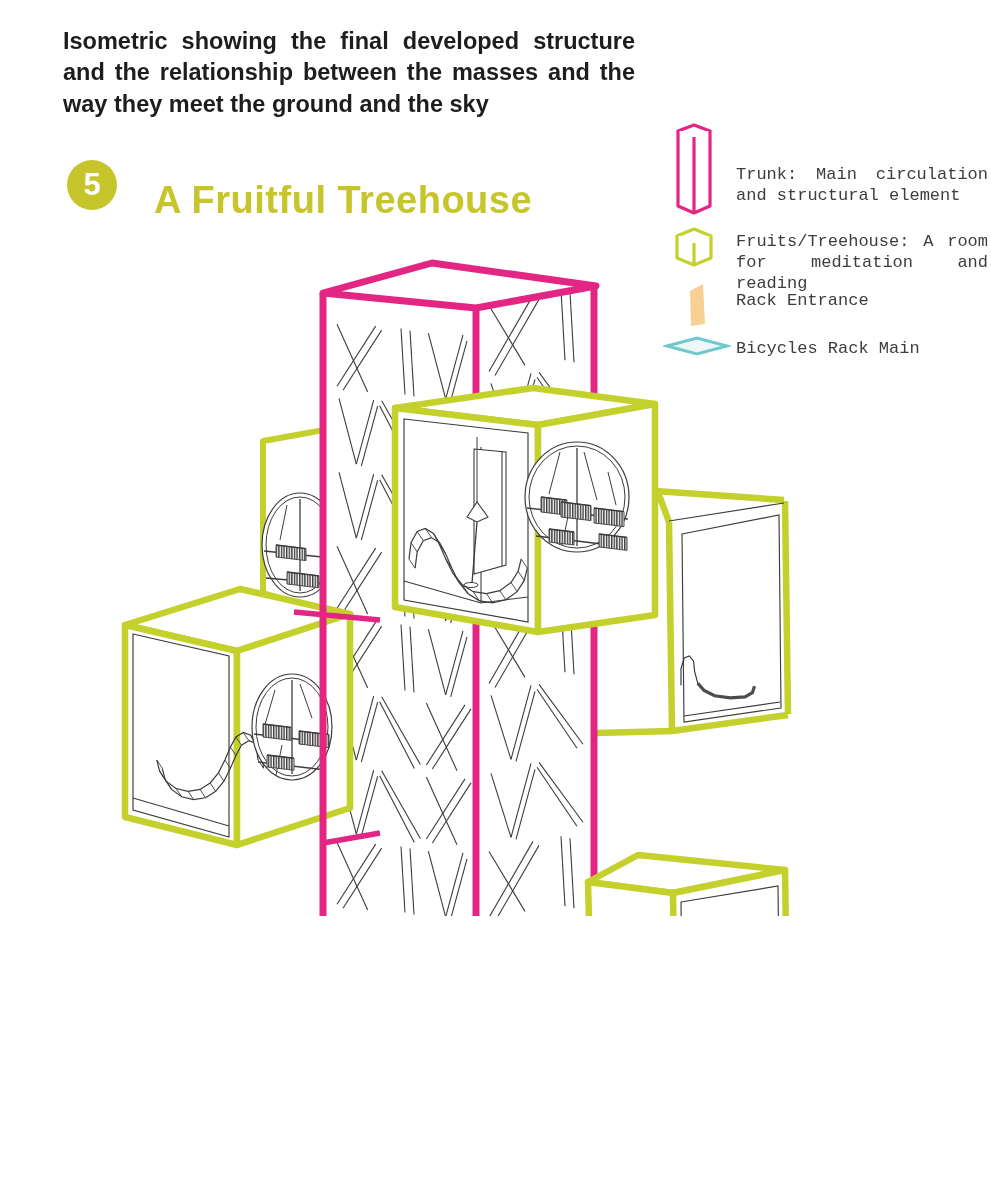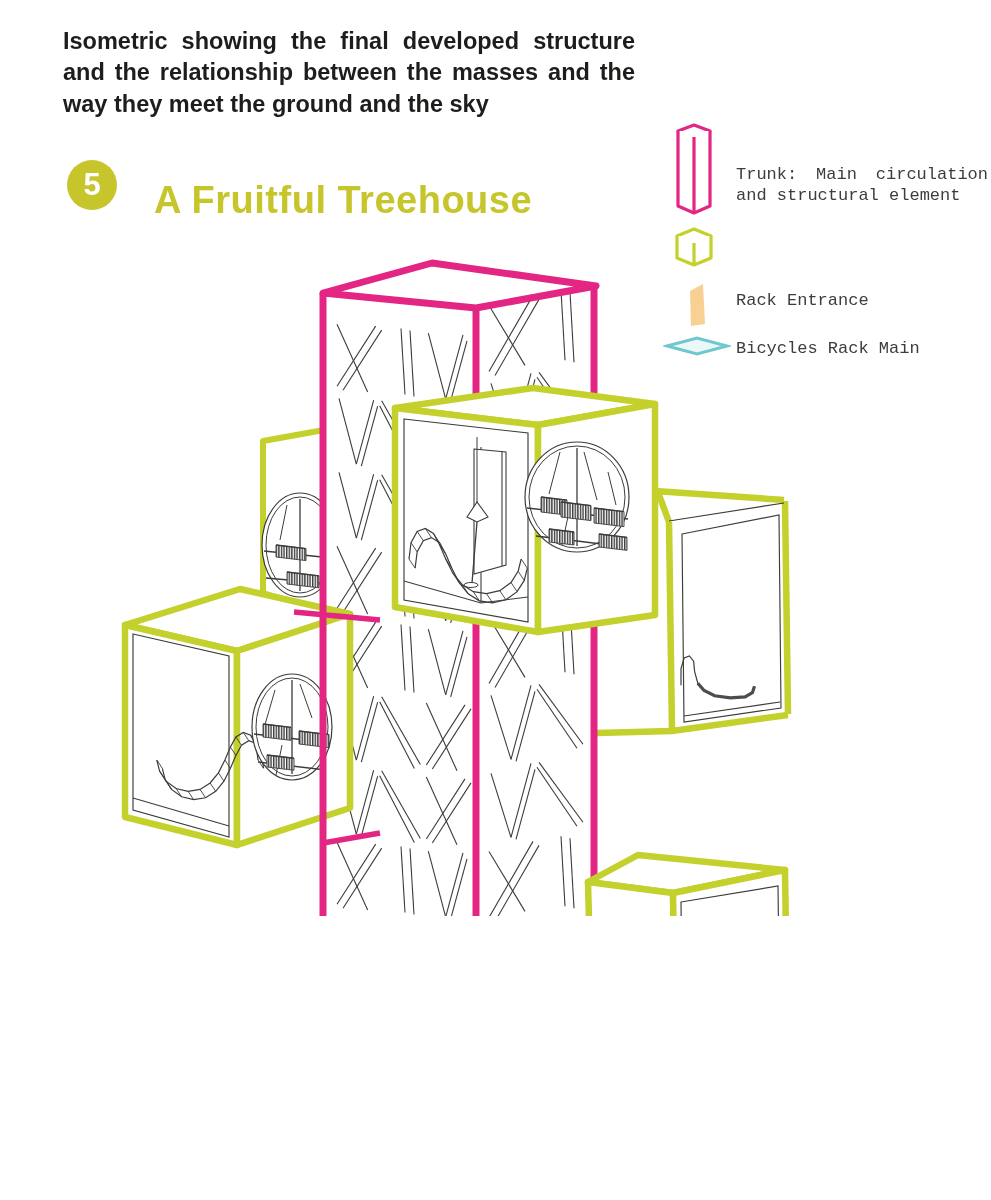--- a/index.html
+++ b/index.html
@@ -458,20 +458,21 @@
       <polyline class="lg-pink" points="3,9 3,84 19,91 35,84 35,9" fill="none"></polyline>
       <line class="lg-pink" x1="19" y1="15" x2="19" y2="91"></line>
     </svg>
     <div class="legend-label" style="left:736px;top:164px">Trunk: Main circulation and structural element</div>
 
     <svg class="legend-icon" style="left:674px;top:226px" width="40" height="42" viewBox="0 0 40 42">
       <polygon class="lg-green" points="3,10 20,3 37,10 20,17"></polygon>
       <polyline class="lg-green" points="3,10 3,32 20,39 37,32 37,10" fill="none"></polyline>
       <line class="lg-green" x1="20" y1="17" x2="20" y2="39"></line>
     </svg>
+    <div class="legend-label" style="left:736px;top:231px">Fruits/Treehouse: A room for meditation and reading</div>
 
     <svg class="legend-icon" style="left:686px;top:282px" width="22" height="44" viewBox="0 0 22 44">
       <polygon class="lg-door" points="4,9 17,2 19,42 5,44"></polygon>
     </svg>
     <div class="legend-label" style="left:736px;top:290px">Rack Entrance</div>
 
     <svg class="legend-icon" style="left:663px;top:335px" width="68" height="22" viewBox="0 0 68 22">
       <polygon class="lg-rack" points="4,11 34,3 64,11 34,19"></polygon>
     </svg>
     <div class="legend-label" style="left:736px;top:338px">Bicycles Rack Main</div>

